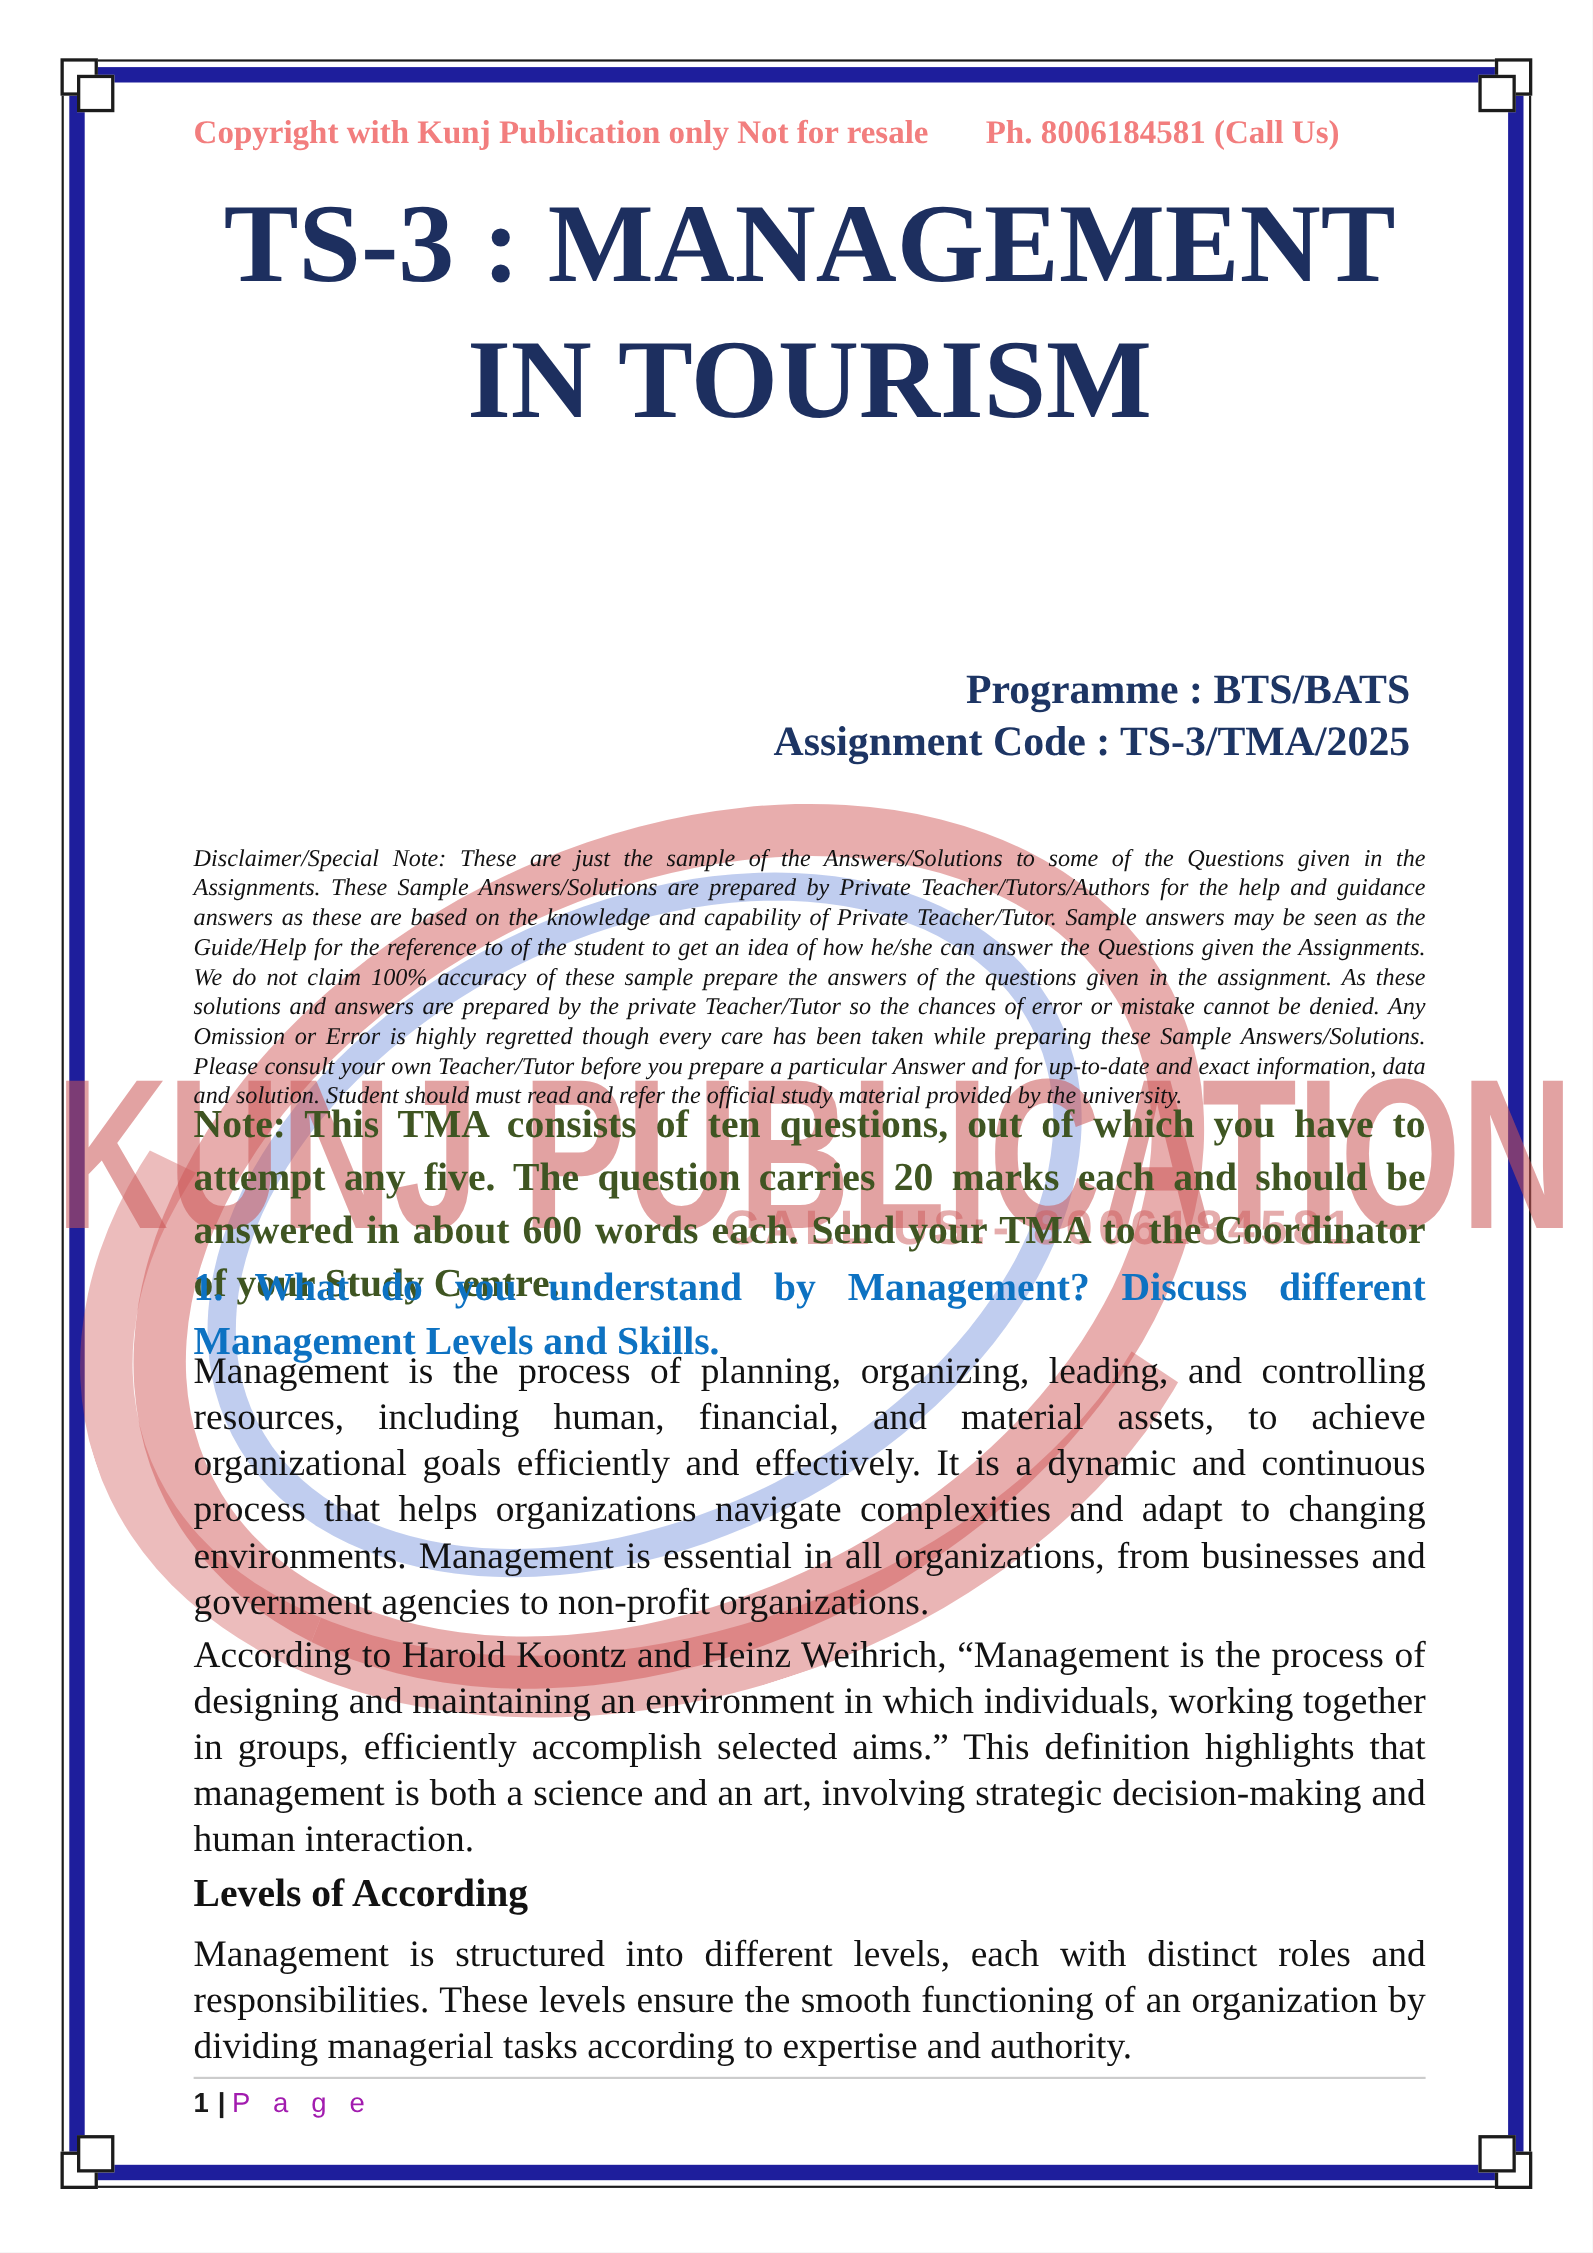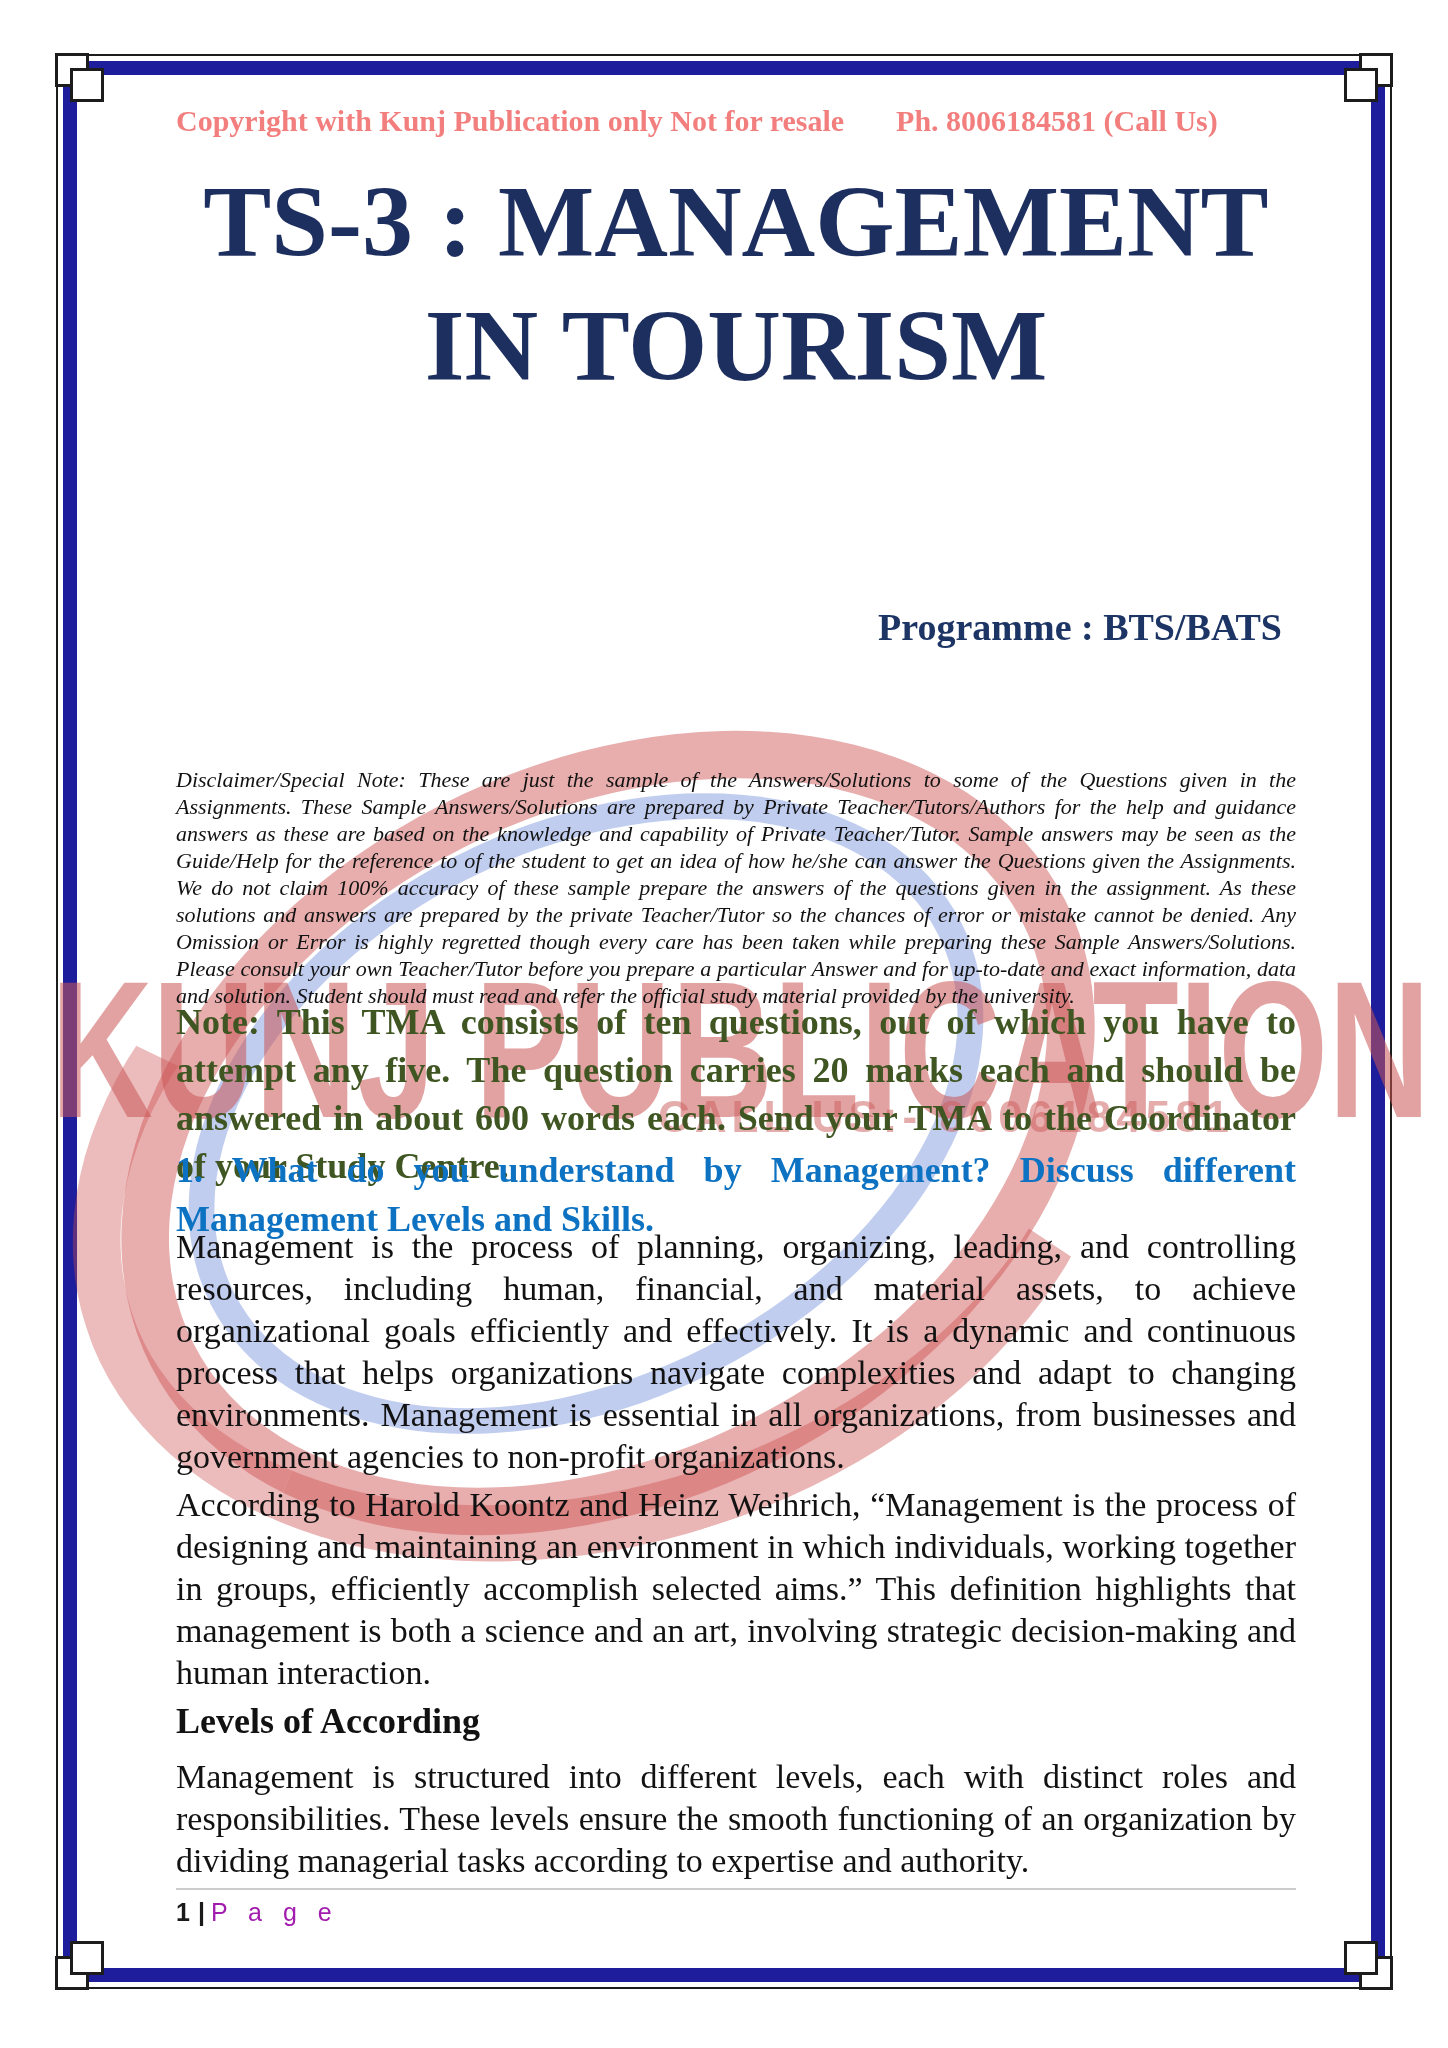--- a/index.html
+++ b/index.html
@@ -147,20 +147,21 @@
       <span>Copyright with Kunj Publication only Not for resale</span><span class="phone">Ph. 8006184581 (Call Us)</span>
     </div>
 
     <div class="doc-title">
       <div>TS-3 : MANAGEMENT</div>
       <div>IN TOURISM</div>
     </div>
 
     <div class="meta">
       <div>Programme : BTS/BATS</div>
+      <div>Assignment Code : TS-3/TMA/2025</div>
     </div>
 
     <div class="disclaimer">Disclaimer/Special Note: These are just the sample of the Answers/Solutions to some of the Questions given in the Assignments. These Sample Answers/Solutions are prepared by Private Teacher/Tutors/Authors for the help and guidance answers as these are based on the knowledge and capability of Private Teacher/Tutor. Sample answers may be seen as the Guide/Help for the reference to of the student to get an idea of how he/she can answer the Questions given the Assignments. We do not claim 100% accuracy of these sample prepare the answers of the questions given in the assignment. As these solutions and answers are prepared by the private Teacher/Tutor so the chances of error or mistake cannot be denied. Any Omission or Error is highly regretted though every care has been taken while preparing these Sample Answers/Solutions. Please consult your own Teacher/Tutor before you prepare a particular Answer and for up-to-date and exact information, data and solution. Student should must read and refer the official study material provided by the university.</div>
 
     <div class="note">Note: This TMA consists of ten questions, out of which you have to attempt any five. The question carries 20 marks each and should be answered in about 600 words each. Send your TMA to the Coordinator of your Study Centre.</div>
 
     <div class="question">1. What do you understand by Management? Discuss different Management Levels and Skills.</div>
 
     <div class="para para1">Management is the process of planning, organizing, leading, and controlling resources, including human, financial, and material assets, to achieve organizational goals efficiently and effectively. It is a dynamic and continuous process that helps organizations navigate complexities and adapt to changing environments. Management is essential in all organizations, from businesses and government agencies to non-profit organizations.</div>
 

